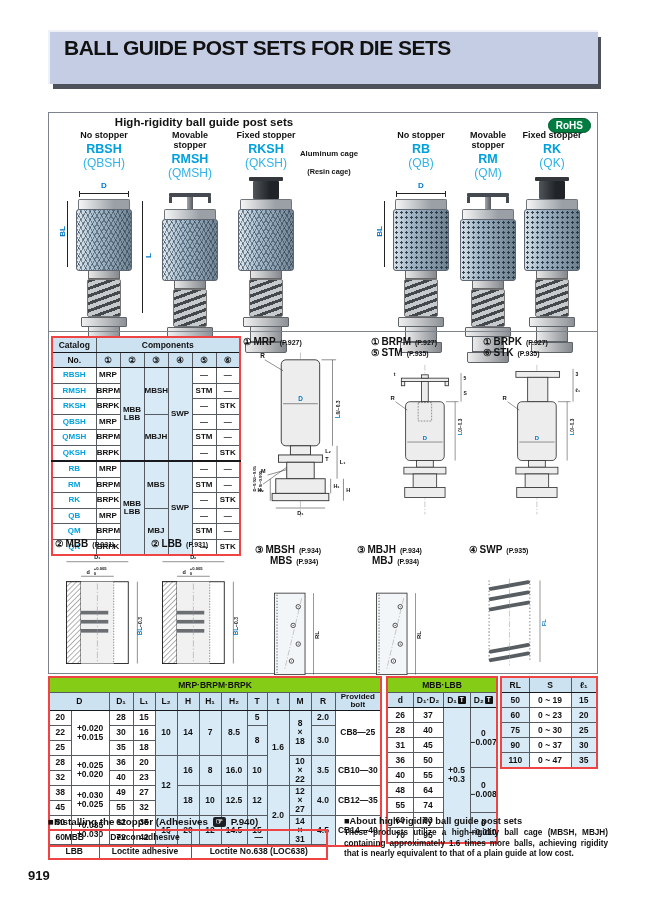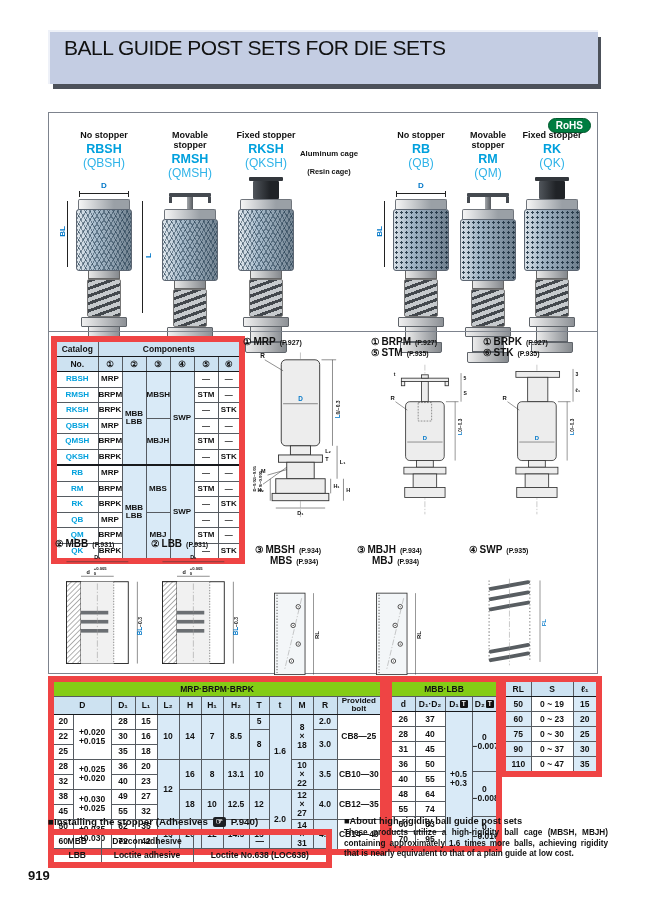--- a/index.html
+++ b/index.html
@@ -3,21 +3,21 @@
 <meta charset="utf-8">
 <style>
   html,body{margin:0;padding:0}
   body{width:650px;height:918px;position:relative;background:#fff;
        font-family:"Liberation Sans",sans-serif;color:#111;overflow:hidden}
 
   
   .hdr{position:absolute;left:48px;top:30px;width:548px;height:52px;background:#c4cde3;
        border-top:2px solid #eef1f8;border-left:2px solid #eef1f8;
        box-shadow:4px 6px 0 -1px #4c515a}
-  .hdr .t1{margin:4px 16px 0 14px;font-size:21px;font-weight:normal;letter-spacing:-.5px}
+  .hdr .t1{margin:4px 16px 0 14px;font-size:21px;font-weight:bold;letter-spacing:-.5px}
   .hdr .t2{margin:1px 0 0 16px;font-size:11px;font-weight:bold}
 
   
   .bigbox{position:absolute;left:48px;top:112px;width:548px;height:560px;border:1px solid #7d838d}
   .divider{position:absolute;left:0;top:218px;width:100%;border-top:1px solid #7d838d}
 
   
   .gtitle{position:absolute;top:3px;font-size:11.5px;font-weight:bold;text-align:center}
   .rohs{position:absolute;right:6px;top:5px;background:#007d40;color:#fff;font-size:10px;
         font-weight:bold;padding:1px 7px;border-radius:8px;border:1px solid #00582d}
@@ -75,21 +75,21 @@
   svg text{font-family:"Liberation Sans",sans-serif;font-weight:bold}
   .part{fill:#ededed;stroke:#333;stroke-width:1}
   .cl{stroke:#999;stroke-width:.6;stroke-dasharray:7 2 1.5 2}
   .thin{stroke:#333;stroke-width:.6;fill:none}
   .lab{font-size:7px;fill:#111}
   .tinyt{font-size:6px;fill:#111}
   .microt{font-size:4.6px;fill:#111}
   .blue{fill:#0077c8}
 
   
-  table.tbl{border-collapse:collapse;table-layout:fixed;border:6px solid #ef4444}
+  table.tbl{border-collapse:collapse;table-layout:fixed;border:2px solid #ef4444}
   .tbl th,.tbl td{border:1px solid #565b61;font-weight:bold;text-align:center;padding:0;
                   font-size:8.5px;height:14px;line-height:1.05;overflow:hidden}
   .ttl{background:#84cc16;font-size:9px;height:13px}
   .hd th{background:#cde2f1;border-bottom:1.5px solid #17191c}
   .lb{background:#d9eaf7}
   .pre{white-space:pre-line}
   .mcell{font-size:7px;line-height:.95}
   .t-comp{position:absolute;left:2px;top:4px;width:188px}
   .t-comp td{font-size:8px;height:14.5px}
   .no-cell{color:#00a0dd;font-size:9.5px}
@@ -112,20 +112,21 @@
 </style>
 </head>
 <body>
 
 <div class="hdr">
   <div class="t1">BALL GUIDE POST SETS FOR DIE SETS</div>
 </div>
 
 <div class="bigbox">
 
+  <div class="gtitle" style="left:10px;width:290px">High-rigidity ball guide post sets</div>
   <div class="rohs">RoHS</div>
   <div class="cagenote">
     <div class="c1">Aluminum cage</div>
     <div class="c2">(Resin cage)</div>
   </div>
 
   <div class="pcol" style="left:20px">
     <div class="plabel">No stopper</div>
     <div class="pcode">RBSH</div>
     <div class="palt">(QBSH)</div>
@@ -640,21 +641,21 @@
   </tr>
   <tr>
     <td>28</td>
         <td class="pre" rowspan="2">+0.025
 +0.020</td>
     <td>36</td>
         <td>20</td>
     <td class="lb" rowspan="4">12</td>
     <td class="lb" rowspan="2">16</td>
     <td class="lb" rowspan="2">8</td>
-    <td class="lb" rowspan="2">13.1</td>
+    <td class="lb" rowspan="2">16.0</td>
     <td class="lb" rowspan="2">10</td>
     <td class="lb pre mcell" rowspan="2">10
 ×
 22</td>
     <td class="lb" rowspan="2">3.5</td>
     <td rowspan="2">CB10—30</td>
   </tr>
   <tr>
     <td>32</td>
         <td>40</td>

